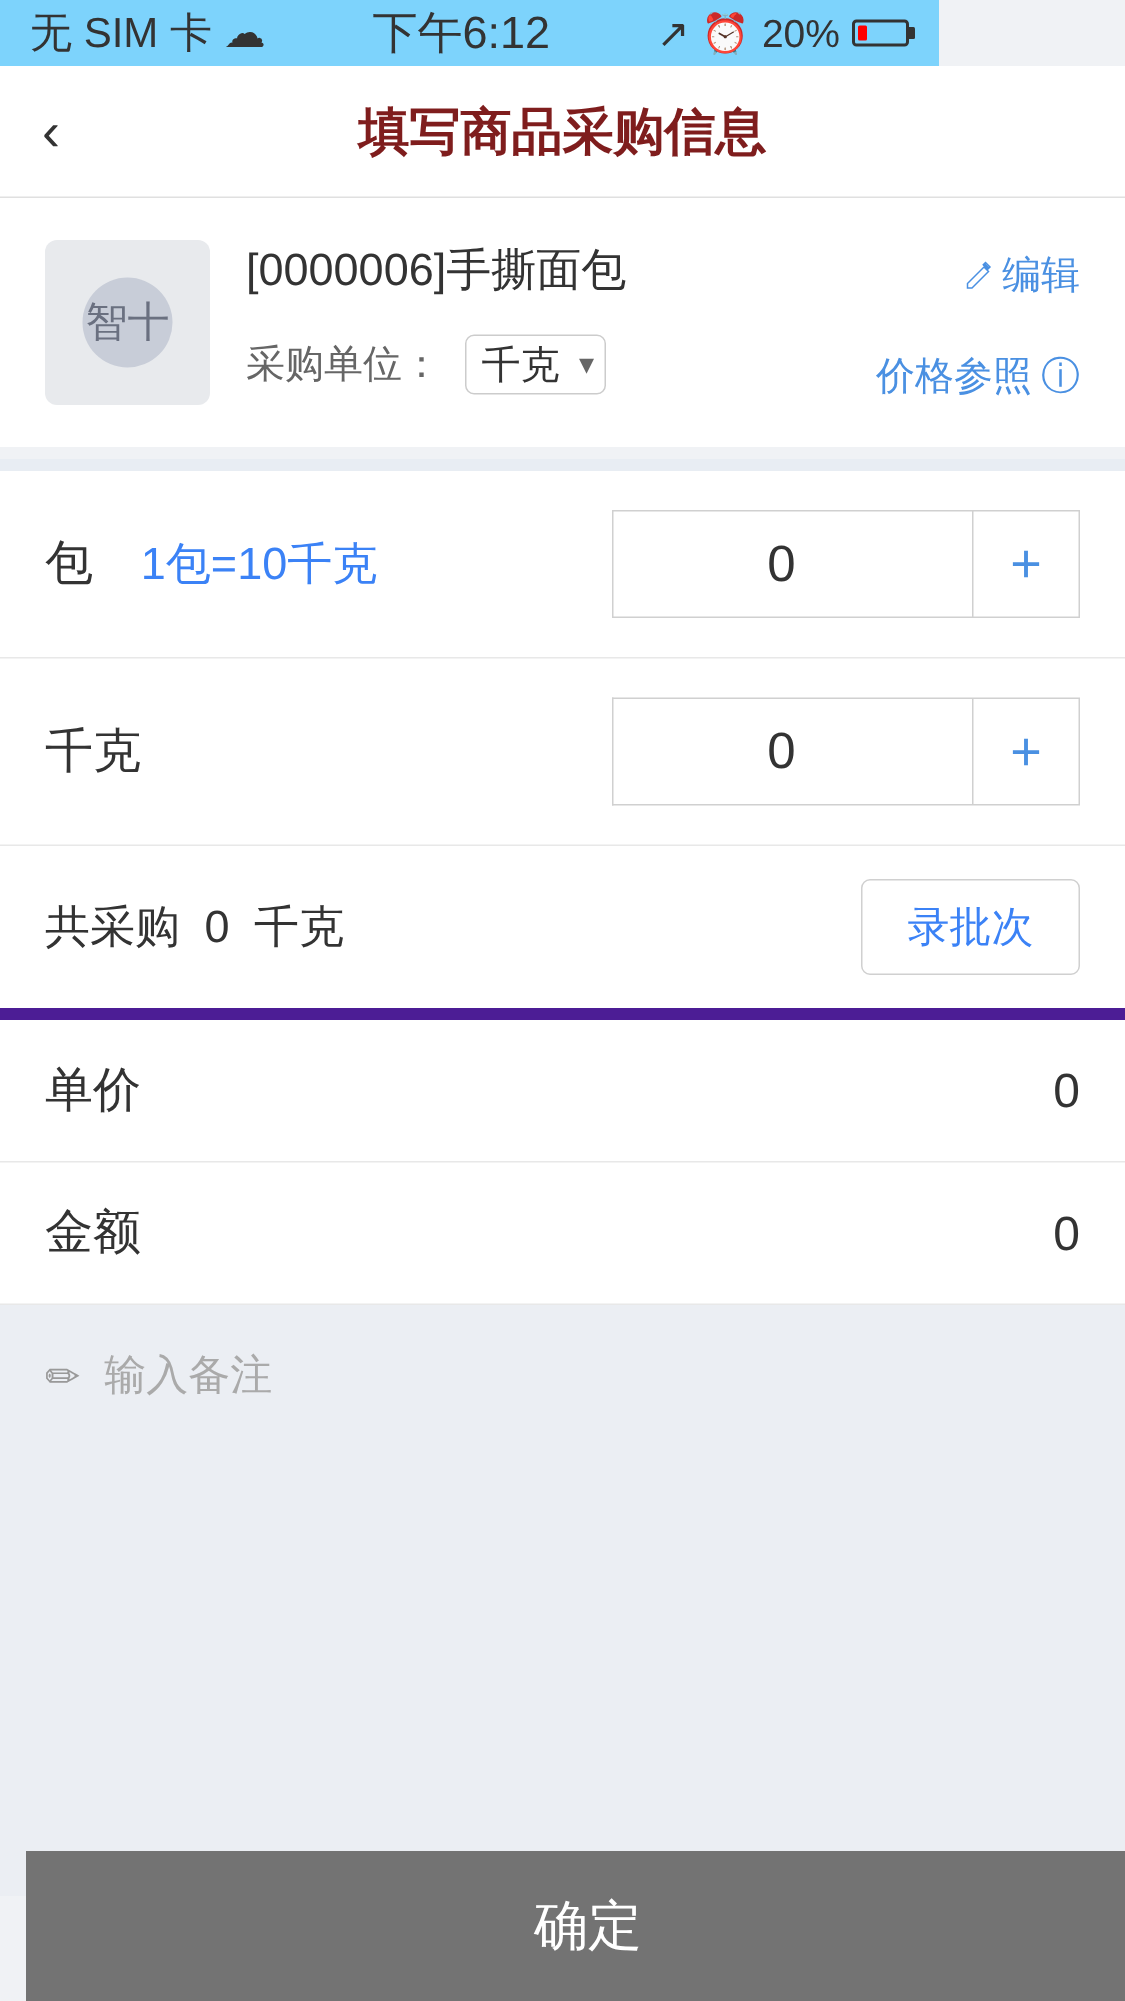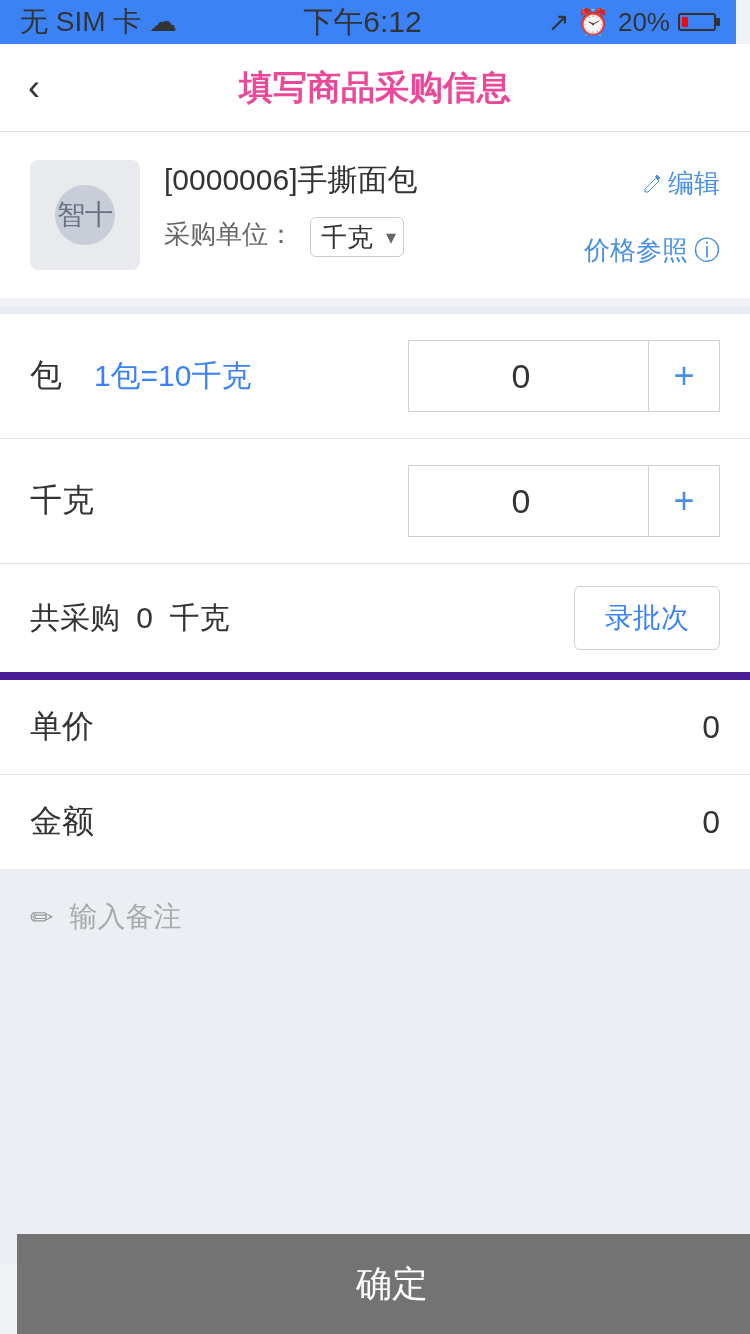--- a/index.html
+++ b/index.html
@@ -8,23 +8,23 @@
       width: 750px;
       min-height: 1334px;
       font-family: -apple-system, "PingFang SC", "Helvetica Neue", sans-serif;
       background: #f0f2f5;
       font-size: 32px;
       color: #333;
     }
 
     
     .status-bar {
-      width: 736px;
+      width: 626px;
       height: 44px;
-      background: #3b82f6;
+      background: #7dd3fc;
       display: flex;
       align-items: center;
       justify-content: space-between;
       padding: 0 20px;
       font-size: 28px;
       color: #333;
     }
     .status-left { display: flex; align-items: center; gap: 10px; }
     .status-center { font-size: 30px; font-weight: 500; }
     .status-right { display: flex; align-items: center; gap: 8px; font-size: 26px; }
@@ -51,21 +51,21 @@
       align-items: center;
       justify-content: center;
       position: relative;
       border-bottom: 1px solid #e0e0e0;
     }
     .nav-back {
       position: absolute; left: 28px;
       font-size: 36px; color: #333; cursor: pointer;
     }
     .nav-title {
-      font-size: 34px; font-weight: 600; color: #ec4899;
+      font-size: 34px; font-weight: 600; color: #7f1d1d;
     }
 
     
     .product-card {
       background: #fff;
       padding: 28px 30px;
       display: flex;
       align-items: flex-start;
       gap: 24px;
       border-bottom: 8px solid #f0f2f5;
@@ -85,21 +85,21 @@
     }
     .product-info { flex: 1; }
     .product-name-row {
       display: flex; justify-content: space-between; align-items: flex-end;
     }
     .product-name { font-size: 30px; font-weight: 500; color: #333; }
     .edit-btn {
       font-size: 26px; color: #4a90e2; cursor: pointer; display: flex; align-items: center; gap: 4px;
     }
     .unit-row {
-      margin-top: 16px; display: flex; align-items: flex-start; gap: 16px;
+      margin-top: 16px; display: flex; align-items: center; gap: 16px;
     }
     .unit-label { font-size: 26px; color: #666; }
     .unit-select-wrapper {
       position: relative; display: inline-flex; align-items: center;
     }
     .unit-select-wrapper select {
       border: 1px solid #ccc; border-radius: 6px; padding: 4px 30px 4px 10px;
       font-size: 26px; color: #333; background: #fff;
       appearance: none; cursor: pointer;
     }

